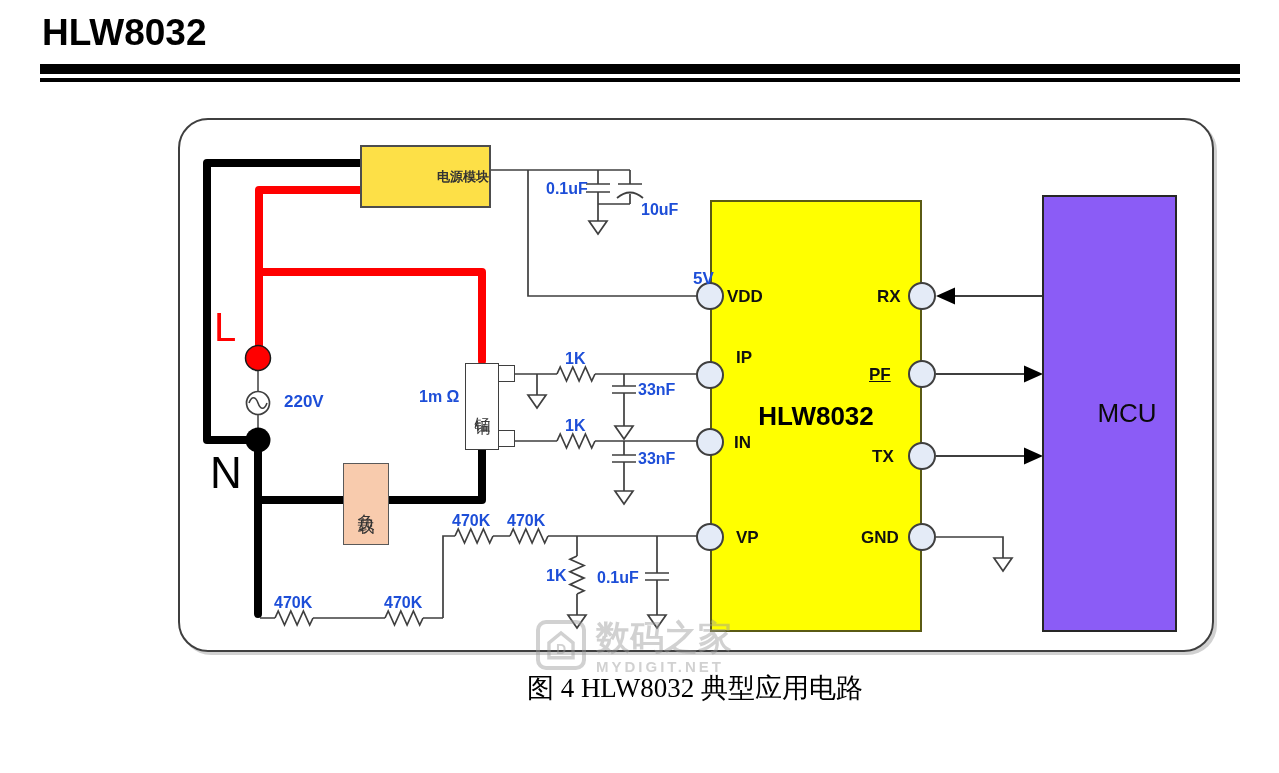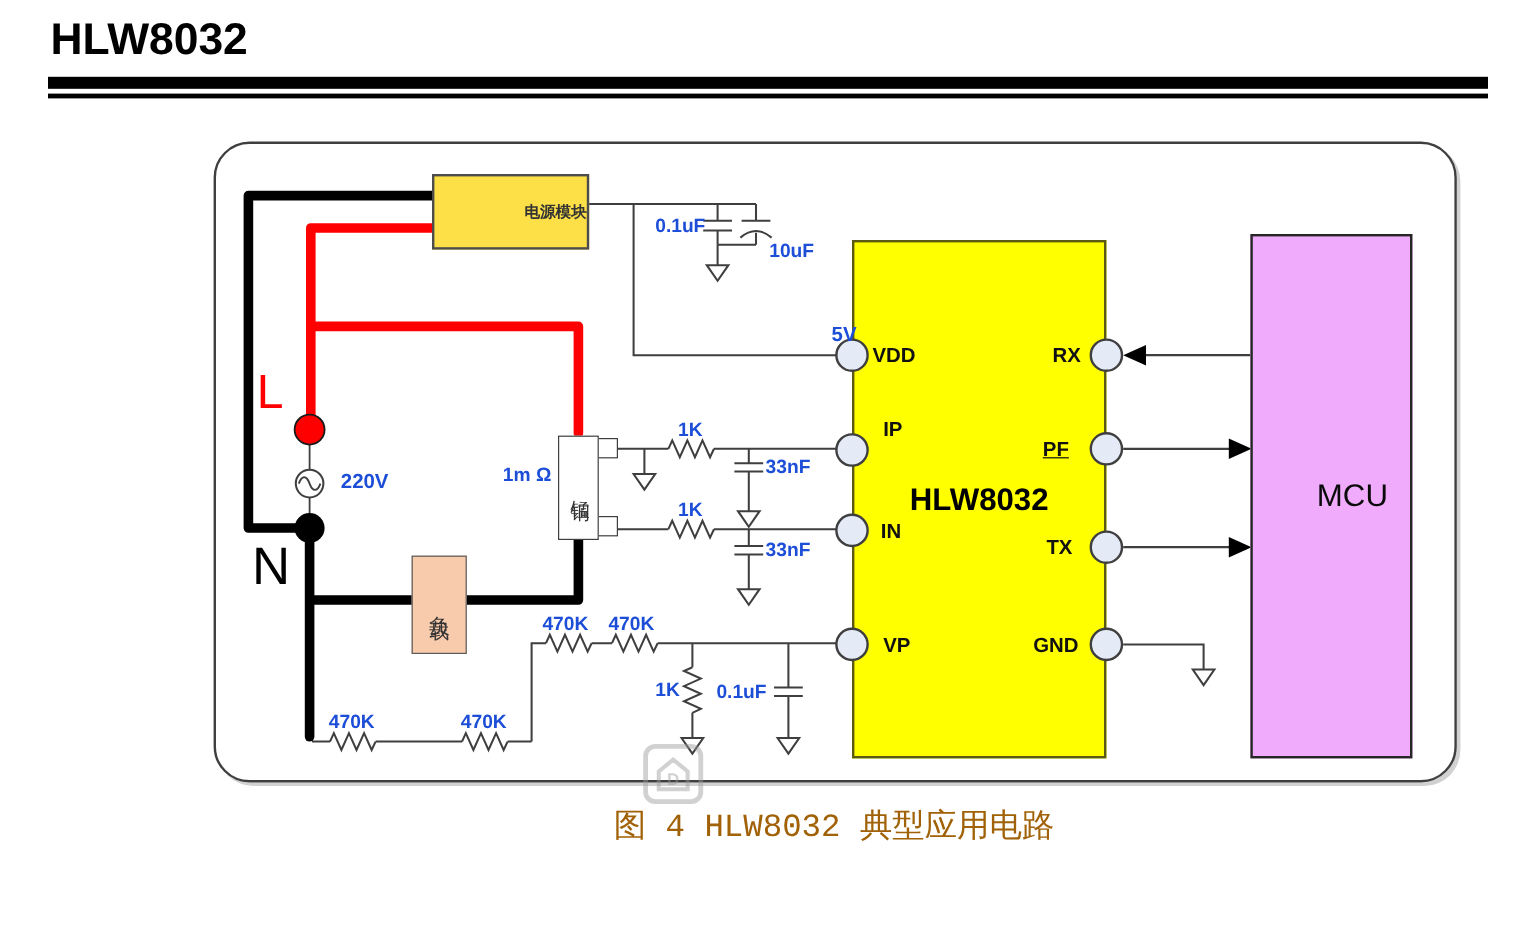--- a/index.html
+++ b/index.html
@@ -20,33 +20,33 @@
                 border:2px solid #4d4d4d;font-size:13px;font-weight:bold;color:#333;justify-content:flex-end;}
   #shunt-body{left:465px;top:363px;width:34px;height:87px;background:#fff;border:1.7px solid #3f3f3f;
               writing-mode:vertical-rl;text-orientation:upright;font-size:16px;color:#333;letter-spacing:3px;}
   .shunt-tab{width:19px;height:17px;background:#fff;border:1.7px solid #3f3f3f;box-sizing:border-box;}
   #shunt-tab-top{left:496px;top:365px;}
   #shunt-tab-bottom{left:496px;top:430px;}
   #load-box{left:343px;top:463px;width:46px;height:82px;background:#f8cbad;border:1.7px solid #595959;
             writing-mode:vertical-rl;text-orientation:upright;font-size:17px;color:#333;letter-spacing:4px;}
   #chip{left:710px;top:200px;width:212px;height:432px;background:#ffff00;border:2px solid #5a5a14;}
   #chip-label{font-size:26px;font-weight:600;color:#000;}
-  #mcu{left:1042px;top:195px;width:135px;height:437px;background:#f0abfc;border:2px solid #262626;padding-left:35px;}
+  #mcu{left:1042px;top:195px;width:135px;height:437px;background:#8b5cf6;border:2px solid #262626;padding-left:35px;}
   #mcu-label{font-size:26px;font-weight:500;color:#0a0a0a;}
   
   .pin{width:28px;height:28px;border-radius:50%;background:#e4ebf7;border:2px solid #3f3f3f;box-sizing:border-box;}
   .pin-label{font-size:17px;font-weight:600;color:#111;text-align:center;}
   
   .val{font-size:16px;font-weight:600;color:#1d4ed8;white-space:nowrap;}
   .val17{font-size:17px;}
   #lbl-L{left:214px;top:305px;font-size:40px;color:#ff0000;font-weight:500;}
   #lbl-N{left:210px;top:448px;font-size:44px;color:#000;font-weight:500;}
   
   #caption{left:455px;top:670px;width:480px;text-align:center;
-           font-family:Liberation Mono, monospace;font-size:27px;color:#a16207;}
+           font-family:Liberation Serif, serif;font-size:27px;color:#000000;}
   
   #watermark{left:536px;top:620px;display:flex;gap:10px;align-items:flex-start;opacity:0.45;color:#9a9a9a;}
   #wm-logo{width:50px;height:50px;border:4px solid #9a9a9a;border-radius:10px;box-sizing:border-box;
            display:flex;align-items:center;justify-content:center;}
   #wm-name{font-size:34px;font-weight:bold;line-height:1;}
   #wm-site{font-size:15px;font-weight:bold;letter-spacing:3px;margin-top:4px;}
 </style>
 </head>
 <body>
 
@@ -176,17 +176,21 @@
   <div class="abs" id="lbl-L">L</div>
   <div class="abs" id="lbl-N">N</div>
 
   <div class="abs" id="watermark">
     <div id="wm-logo">
       <svg width="34" height="34" viewBox="0 0 24 24">
         <path d="M3.5 10.5 L12 3.5 L20.5 10.5 V21 H3.5 Z" fill="none" stroke="#9a9a9a" stroke-width="2.4"></path>
         <text x="12" y="18.5" font-size="10" text-anchor="middle" fill="#9a9a9a" font-weight="bold" font-family="Liberation Sans, sans-serif">D</text>
       </svg>
     </div>
+    <div>
+      <div id="wm-name">数码之家</div>
+      <div id="wm-site">MYDIGIT.NET</div>
+    </div>
   </div>
 
   <div class="abs" id="caption">图  4 HLW8032 典型应用电路</div>
 
 </div>
 
 </body></html>

